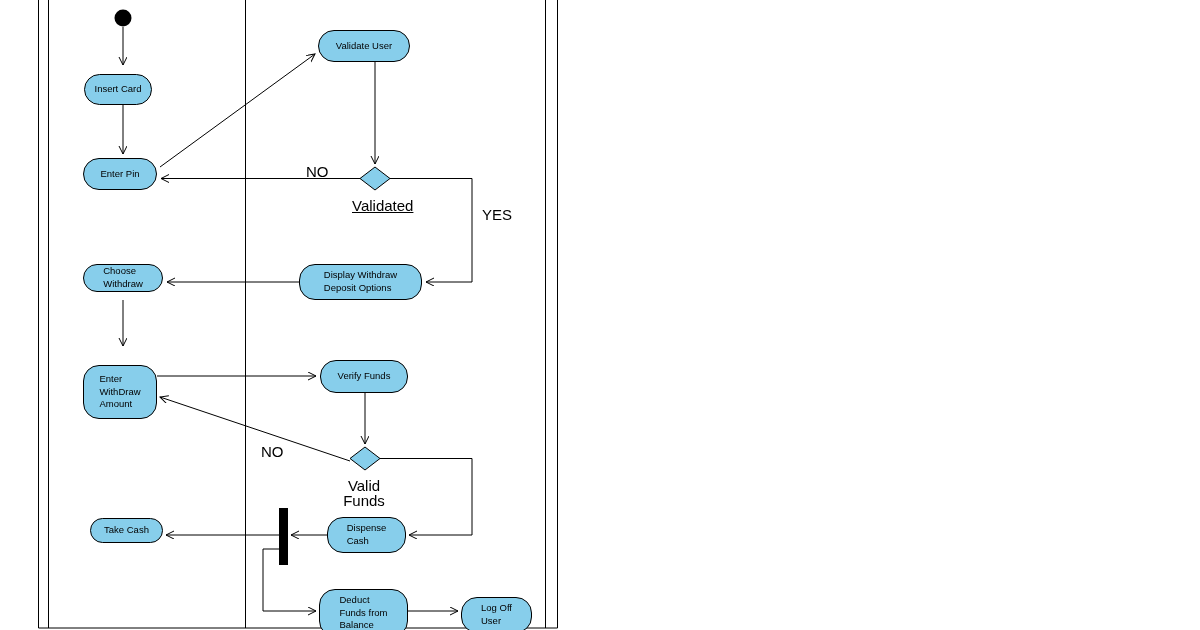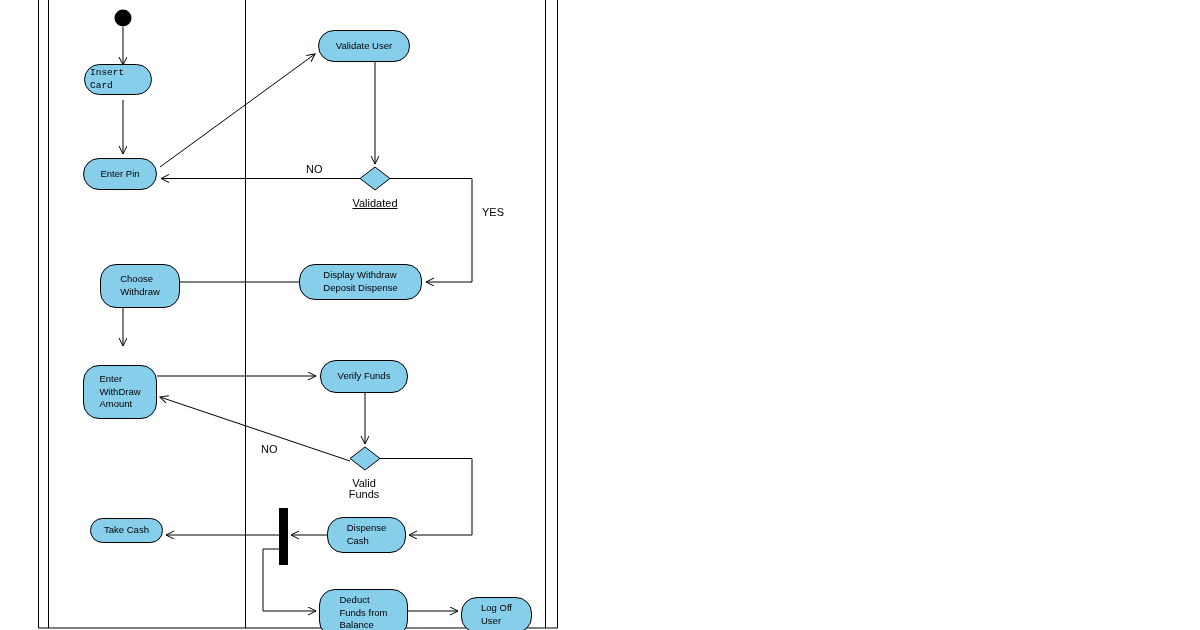--- a/index.html
+++ b/index.html
@@ -13,21 +13,21 @@
   .decision{fill:var(--node-fill,#87CEEB);stroke:#000;stroke-width:1;}
   .terminal{fill:#000;}
   .sync-bar{fill:#000;}
   .node{
     position:absolute;background:var(--node-fill,#87CEEB);
     border:1px solid #000;border-radius:16px;
     display:flex;align-items:center;justify-content:center;
     font-size:9.5px;line-height:1.35;white-space:pre-line;
     padding:2px 5px;box-sizing:border-box;text-align:left;
   }
-  .edge-label{position:absolute;font-size:11px;line-height:1;}
+  .edge-label{position:absolute;font-size:15px;line-height:1;}
   .edge-label.centered{text-align:center;}
 </style>
 </head>
 <body>
 
 <div class="canvas">
 
   <svg class="layer" xmlns="http://www.w3.org/2000/svg">
     <defs>
       <marker id="arr" markerWidth="11" markerHeight="11" refX="8" refY="4" orient="auto">
@@ -59,26 +59,26 @@
     <line class="edge" x1="365" y1="393" x2="365" y2="444" marker-end="url(#arr)"></line>
     <line class="edge" x1="350" y1="461" x2="160" y2="397" marker-end="url(#arr)"></line>
     <polyline class="edge" points="380,458.5 472,458.5 472,535 409,535" marker-end="url(#arr)"></polyline>
     <line class="edge" x1="327" y1="535" x2="291" y2="535" marker-end="url(#arr)"></line>
     <line class="edge" x1="279" y1="535" x2="166" y2="535" marker-end="url(#arr)"></line>
     <polyline class="edge" points="279,549 263,549 263,611 316,611" marker-end="url(#arr)"></polyline>
     <line class="edge" x1="408" y1="611" x2="458" y2="611" marker-end="url(#arr)"></line>
   </svg>
 
   <div class="node" style="left:318px;top:30px;width:92px;height:32px;">Validate User</div>
-  <div class="node" style="left:84px;top:64px;width:68px;height:31px;font-family:Liberation Mono, monospace;">Insert Card</div>
+  <div class="node" style="left:84px;top:74px;width:68px;height:31px;">Insert Card</div>
   <div class="node" style="left:83px;top:158px;width:74px;height:32px;">Enter Pin</div>
-  <div class="node" style="left:100px;top:264px;width:80px;height:44px;">Choose
+  <div class="node" style="left:83px;top:264px;width:80px;height:28px;">Choose
 Withdraw</div>
   <div class="node" style="left:299px;top:264px;width:123px;height:36px;">Display Withdraw
-Deposit Dispense</div>
+Deposit Options</div>
   <div class="node" style="left:83px;top:365px;width:74px;height:54px;">Enter
 WithDraw
 Amount</div>
   <div class="node" style="left:320px;top:360px;width:88px;height:33px;">Verify Funds</div>
   <div class="node" style="left:327px;top:517px;width:79px;height:36px;">Dispense
 Cash</div>
   <div class="node" style="left:90px;top:518px;width:73px;height:25px;">Take Cash</div>
   <div class="node" style="left:319px;top:589px;width:89px;height:48px;">Deduct
 Funds from
 Balance</div>

